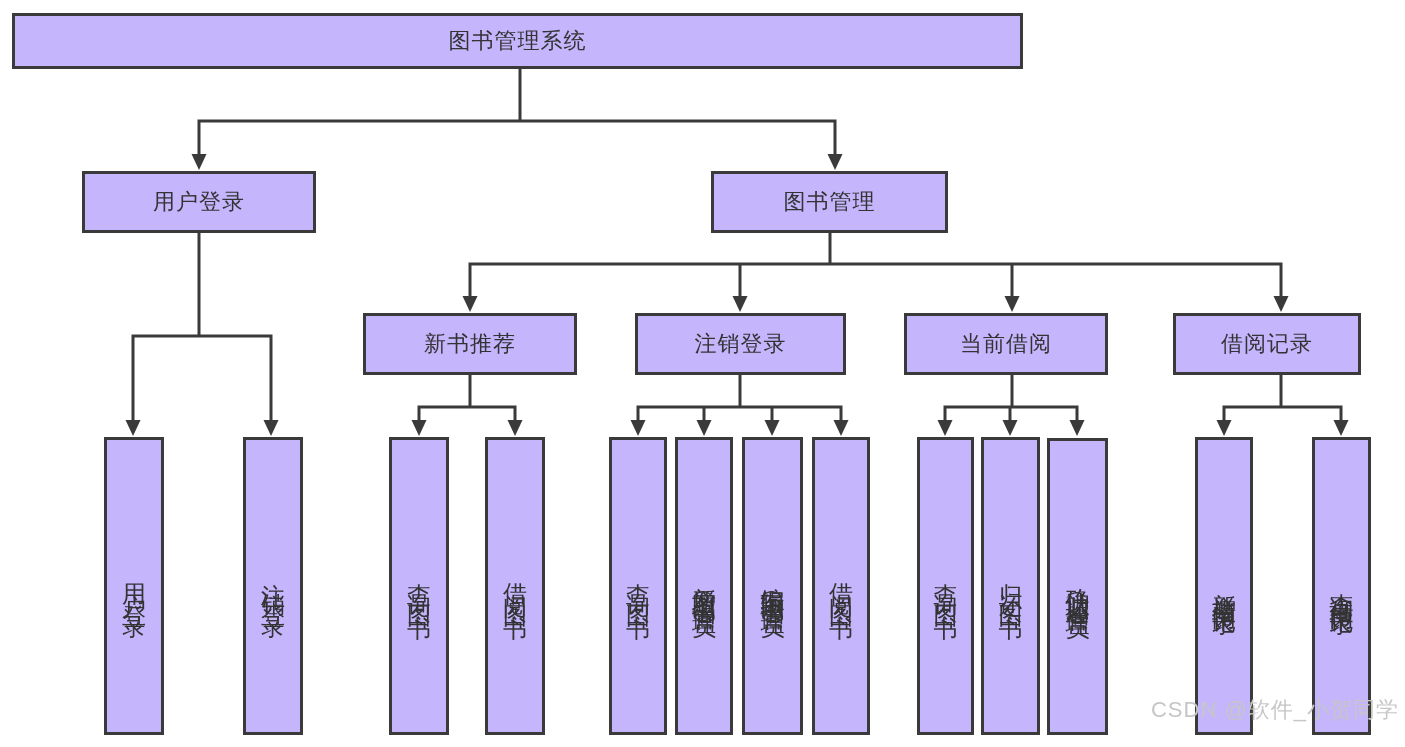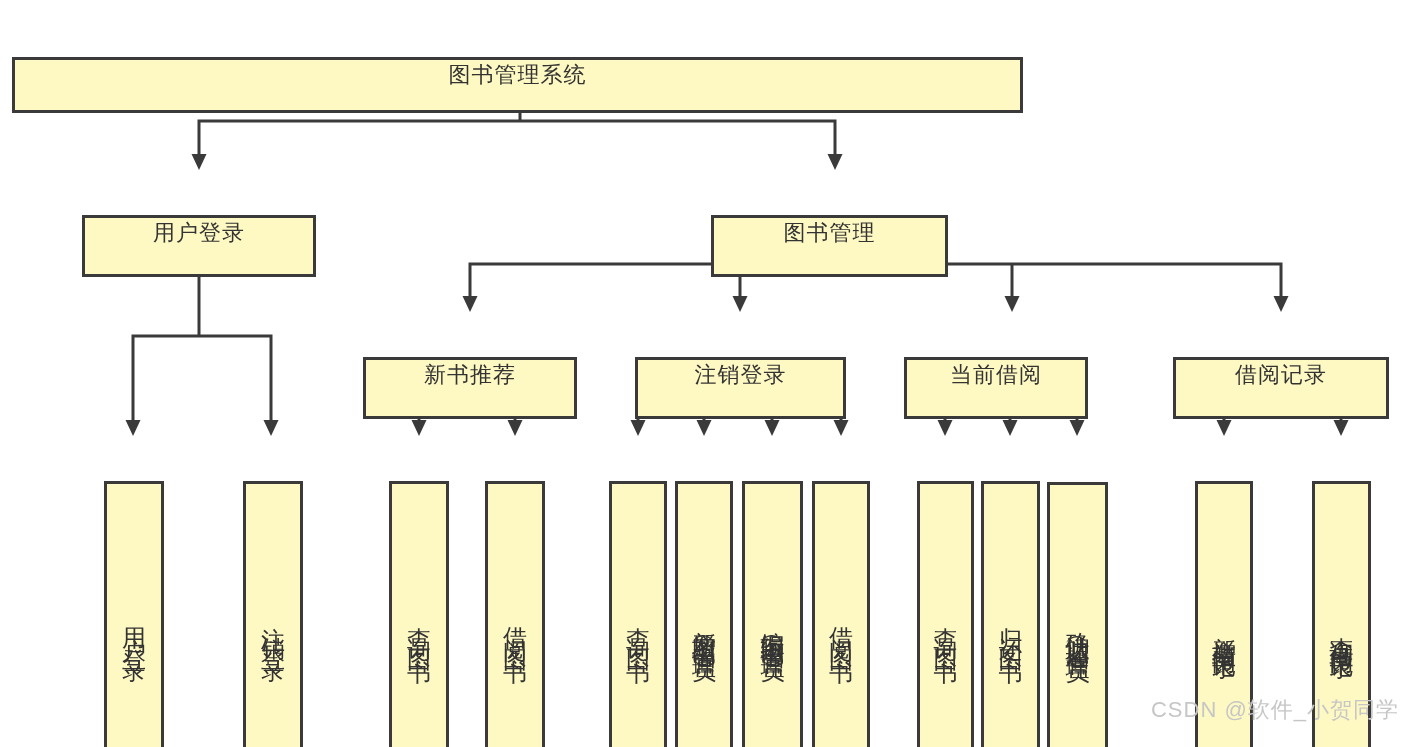--- a/index.html
+++ b/index.html
@@ -15,26 +15,25 @@
     background:var(--bg);
     font-family:"Liberation Sans","DejaVu Sans",sans-serif;
     overflow:hidden;
   }
   .connectors{position:absolute;left:0;top:0;width:1405px;height:747px;}
   .connectors path{stroke:var(--line);stroke-width:3;fill:none;}
   .connectors polygon{fill:var(--line);stroke:none;}
   .box{
     position:absolute;
     box-sizing:border-box;
-    background:#fef9c3;
+    background:#c4b5fd;
     border:3px solid var(--line);
     color:var(--text);
-    display:flex;justify-content:center;
+    display:flex;align-items:center;justify-content:center;
     text-align:center;
-    margin-top:44px;
   }
   .hbox{font-size:22px;letter-spacing:1px;}
   .vbox{font-size:24px;}
   .vbox .vtext{
     writing-mode:vertical-rl;
     text-orientation:mixed;
     letter-spacing:11px;
     line-height:1;
     white-space:nowrap;
   }
@@ -111,24 +110,24 @@
   <div class="box hbox" style="left:363px;top:313px;width:214px;height:62px;">
     <span>新书推荐</span>
   </div>
 
   <div class="box hbox" style="left:711px;top:171px;width:237px;height:62px;">
     <span>图书管理</span>
   </div>
   <div class="box hbox" style="left:635px;top:313px;width:211px;height:62px;">
     <span>注销登录</span>
   </div>
-  <div class="box hbox" style="left:904px;top:313px;width:184px;height:62px;">
+  <div class="box hbox" style="left:904px;top:313px;width:204px;height:62px;">
     <span>当前借阅</span>
   </div>
-  <div class="box hbox" style="left:1173px;top:313px;width:216px;height:62px;">
+  <div class="box hbox" style="left:1173px;top:313px;width:188px;height:62px;">
     <span>借阅记录</span>
   </div>
 
   <div class="box vbox" style="left:104px;top:437px;width:60px;height:298px;">
     <span class="vtext">用户登录</span>
   </div>
   <div class="box vbox" style="left:243px;top:437px;width:60px;height:298px;">
     <span class="vtext">注销登录</span>
   </div>
 

